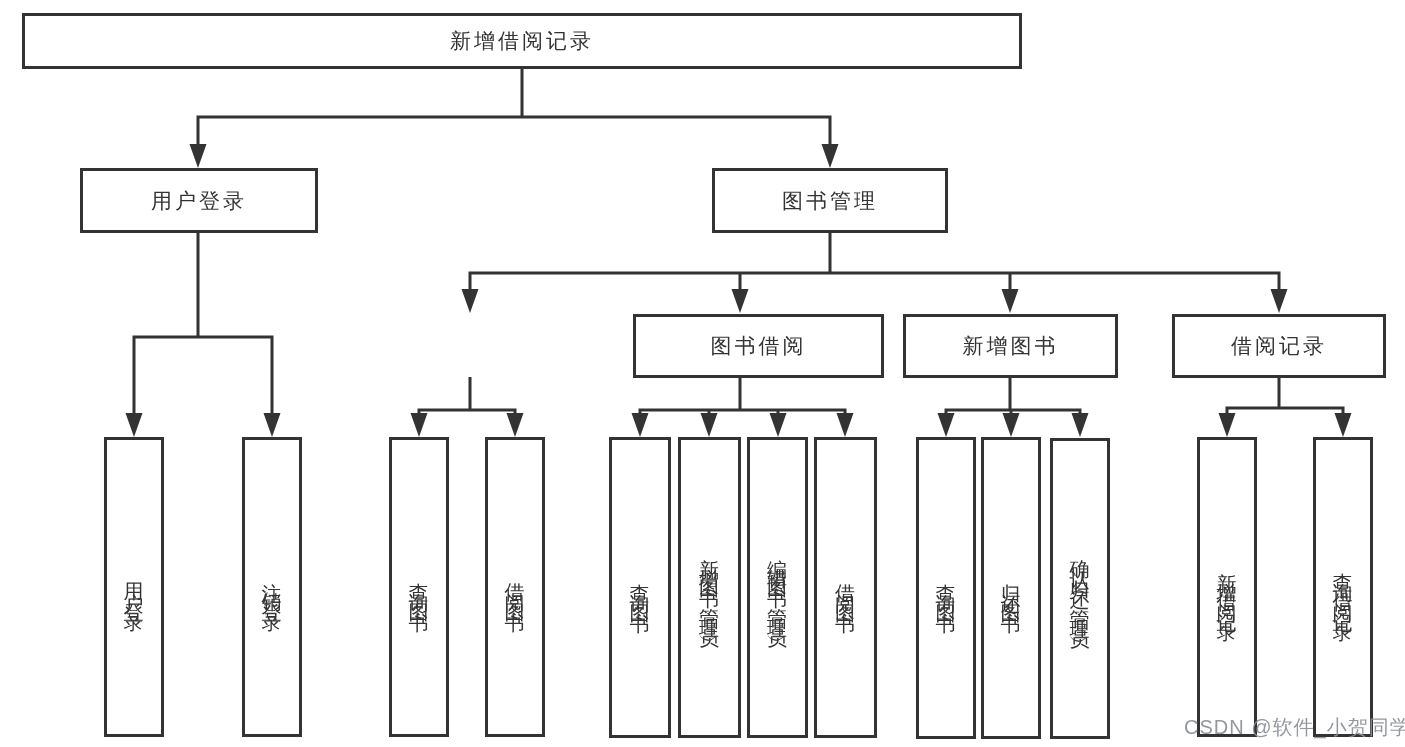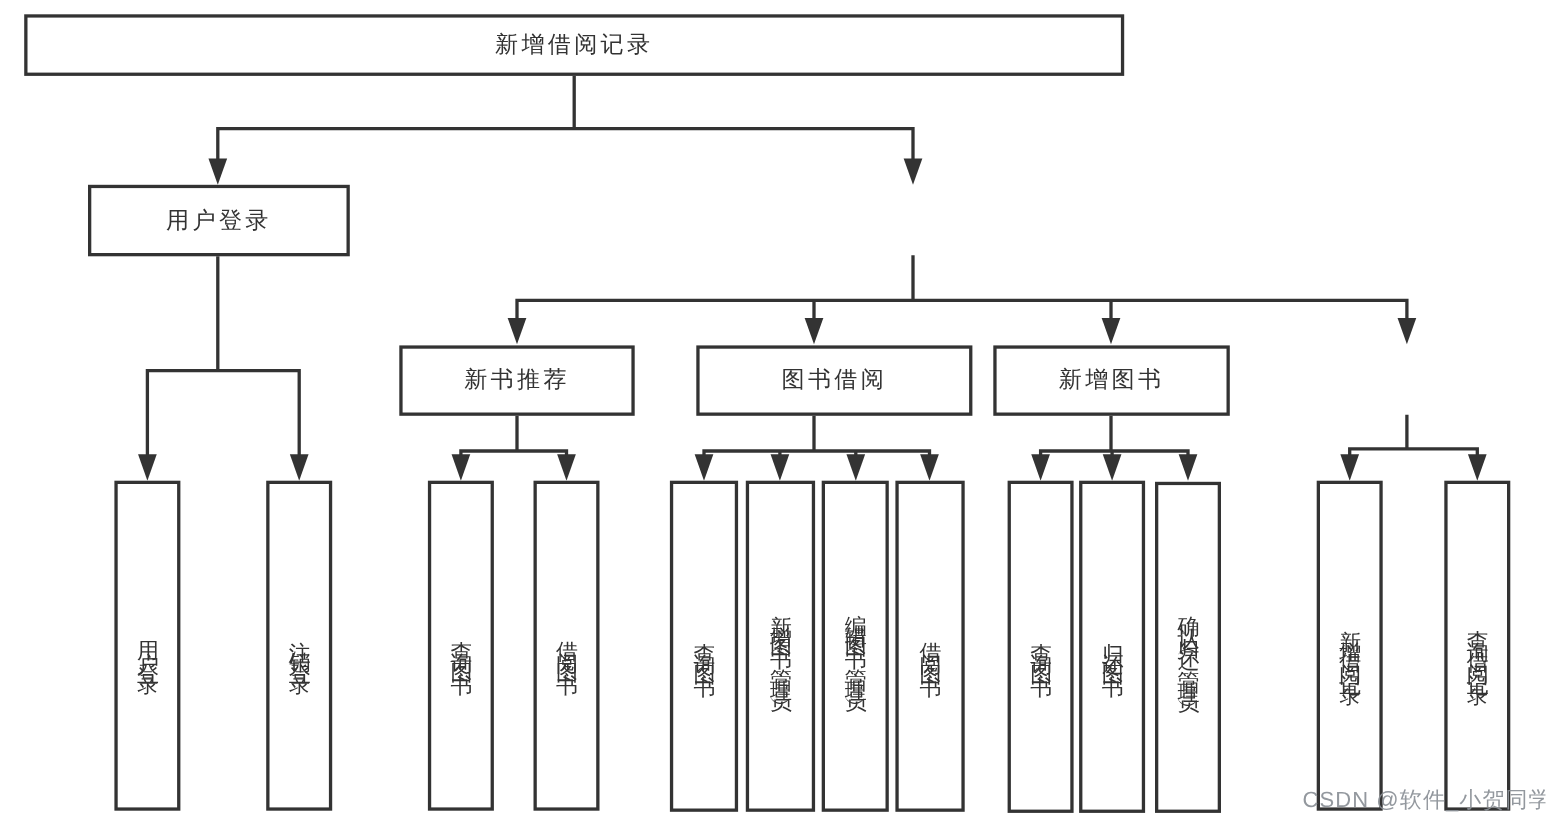--- a/index.html
+++ b/index.html
@@ -76,29 +76,32 @@
     </g>
   </svg>
 
   <div class="node" style="left:22px;top:13px;width:1000px;height:56px">
     <span class="hlabel">新增借阅记录</span>
   </div>
 
   <div class="node" style="left:80px;top:168px;width:238px;height:65px">
     <span class="hlabel">用户登录</span>
   </div>
+  <div class="node" style="left:712px;top:168px;width:236px;height:65px">
+    <span class="hlabel">图书管理</span>
+  </div>
 
-  <div class="node" style="left:363px;top:314px;width:214px;height:64px">
-    <span class="hlabel">新书推荐</span>
-  </div>
   <div class="node" style="left:633px;top:314px;width:251px;height:64px">
     <span class="hlabel">图书借阅</span>
   </div>
   <div class="node" style="left:903px;top:314px;width:215px;height:64px">
     <span class="hlabel">新增图书</span>
+  </div>
+  <div class="node" style="left:1172px;top:314px;width:214px;height:64px">
+    <span class="hlabel">借阅记录</span>
   </div>
 
   <div class="node" style="left:104px;top:437px;width:60px;height:300px">
     <span class="vlabel">用户登录</span>
   </div>
   <div class="node" style="left:242px;top:437px;width:60px;height:300px">
     <span class="vlabel">注销登录</span>
   </div>
 
   <div class="node" style="left:389px;top:437px;width:60px;height:300px">

